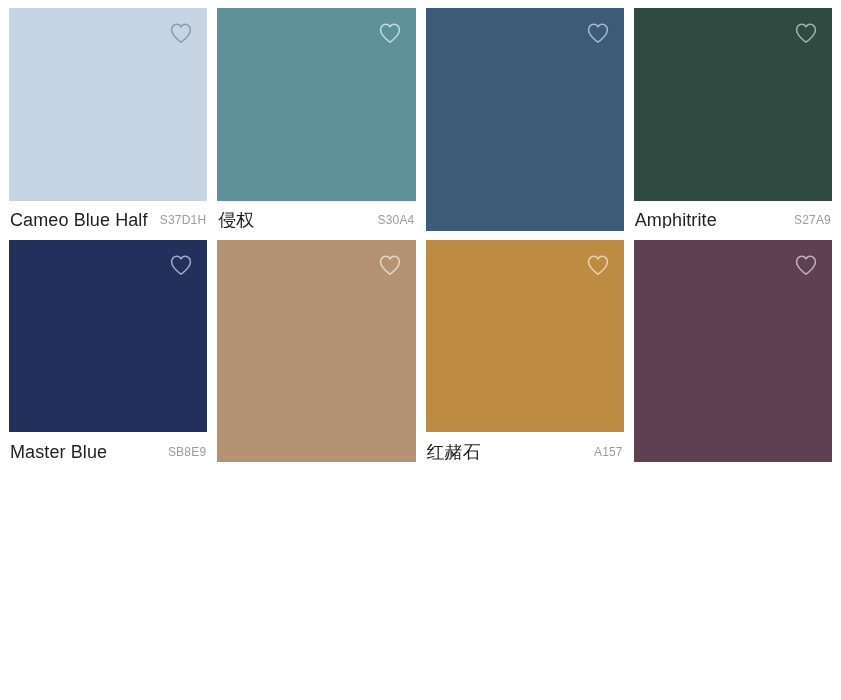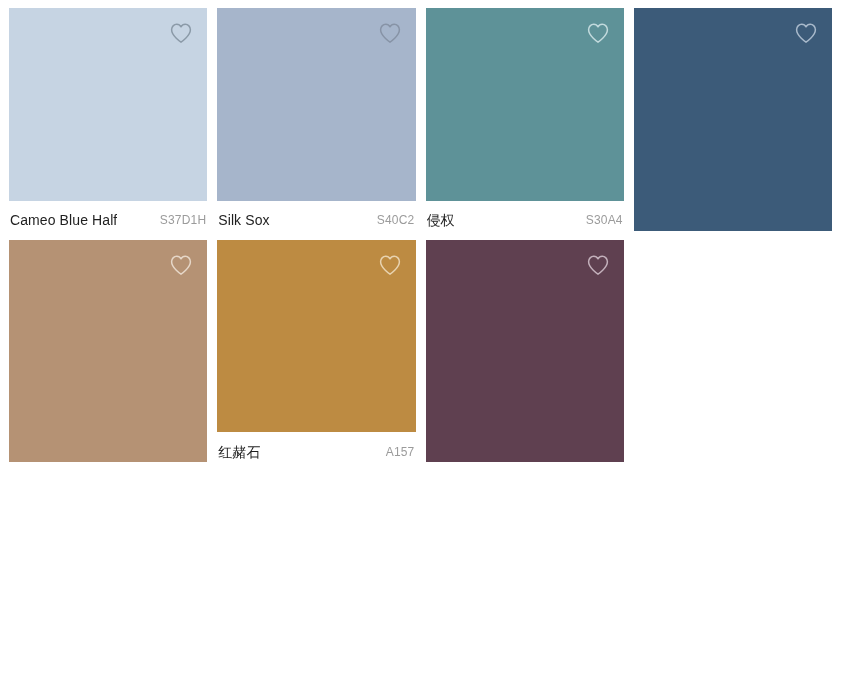--- a/index.html
+++ b/index.html
@@ -55,21 +55,21 @@
     height: 30px;
     display: flex;
     align-items: center;
     justify-content: space-between;
     padding: 9px 1px 0 1px;
     white-space: nowrap;
     overflow: hidden;
   }
 
   .swatch-name {
-    font-size: 14px;
+    font-size: 18px;
     line-height: 16px;
     color: #1f1f1f;
     letter-spacing: 0.1px;
     overflow: hidden;
     text-overflow: ellipsis;
     text-align: center;
   }
 
   .swatch-code {
     font-size: 12px;
@@ -91,52 +91,65 @@
             <path d="M13 22.2 C13 22.2 3.6 15.9 3.6 9.8 C3.6 6.7 5.9 4.3 8.8 4.3 C10.6 4.3 12.2 5.3 13 6.8 C13.8 5.3 15.4 4.3 17.2 4.3 C20.1 4.3 22.4 6.7 22.4 9.8 C22.4 15.9 13 22.2 13 22.2 Z" fill="none" stroke="#8b9aa8" stroke-width="1.5" stroke-linecap="round" stroke-linejoin="round"></path>
           </svg>
         </span>
       </div>
       <div class="swatch-meta">
         <span class="swatch-name">Cameo Blue Half</span>
         <span class="swatch-code">S37D1H</span>
       </div>
     </div>
     <div class="swatch-card">
-      <div class="swatch-color" style="background: rgb(166, 181, 203);">
-        <span class="fav-icon">
-          <svg viewBox="0 0 26 26" xmlns="http://www.w3.org/2000/svg">
-            <path d="M13 22.2 C13 22.2 3.6 15.9 3.6 9.8 C3.6 6.7 5.9 4.3 8.8 4.3 C10.6 4.3 12.2 5.3 13 6.8 C13.8 5.3 15.4 4.3 17.2 4.3 C20.1 4.3 22.4 6.7 22.4 9.8 C22.4 15.9 13 22.2 13 22.2 Z" fill="none" stroke="#8793a6" stroke-width="1.5" stroke-linecap="round" stroke-linejoin="round"></path>
-          </svg>
-        </span>
-      </div>
-      <div class="swatch-meta">
-        <span class="swatch-name">Silk Sox</span>
-        <span class="swatch-code">S40C2</span>
-      </div>
-    </div>
-    <div class="swatch-card">
       <div class="swatch-color" style="background: rgb(94, 146, 152);">
         <span class="fav-icon">
           <svg viewBox="0 0 26 26" xmlns="http://www.w3.org/2000/svg">
             <path d="M13 22.2 C13 22.2 3.6 15.9 3.6 9.8 C3.6 6.7 5.9 4.3 8.8 4.3 C10.6 4.3 12.2 5.3 13 6.8 C13.8 5.3 15.4 4.3 17.2 4.3 C20.1 4.3 22.4 6.7 22.4 9.8 C22.4 15.9 13 22.2 13 22.2 Z" fill="none" stroke="#c2dadd" stroke-width="1.5" stroke-linecap="round" stroke-linejoin="round"></path>
           </svg>
         </span>
       </div>
       <div class="swatch-meta">
         <span class="swatch-name">侵权</span>
         <span class="swatch-code">S30A4</span>
       </div>
     </div>
     <div class="swatch-card">
       <div class="swatch-color" style="background: rgb(60, 91, 121);">
         <span class="fav-icon">
           <svg viewBox="0 0 26 26" xmlns="http://www.w3.org/2000/svg">
             <path d="M13 22.2 C13 22.2 3.6 15.9 3.6 9.8 C3.6 6.7 5.9 4.3 8.8 4.3 C10.6 4.3 12.2 5.3 13 6.8 C13.8 5.3 15.4 4.3 17.2 4.3 C20.1 4.3 22.4 6.7 22.4 9.8 C22.4 15.9 13 22.2 13 22.2 Z" fill="none" stroke="#a8b9cb" stroke-width="1.5" stroke-linecap="round" stroke-linejoin="round"></path>
           </svg>
         </span>
+      </div>
+    </div>
+    <div class="swatch-card">
+      <div class="swatch-color" style="background: rgb(47, 74, 64);">
+        <span class="fav-icon">
+          <svg viewBox="0 0 26 26" xmlns="http://www.w3.org/2000/svg">
+            <path d="M13 22.2 C13 22.2 3.6 15.9 3.6 9.8 C3.6 6.7 5.9 4.3 8.8 4.3 C10.6 4.3 12.2 5.3 13 6.8 C13.8 5.3 15.4 4.3 17.2 4.3 C20.1 4.3 22.4 6.7 22.4 9.8 C22.4 15.9 13 22.2 13 22.2 Z" fill="none" stroke="#9fb4ab" stroke-width="1.5" stroke-linecap="round" stroke-linejoin="round"></path>
+          </svg>
+        </span>
+      </div>
+      <div class="swatch-meta">
+        <span class="swatch-name">Amphitrite</span>
+        <span class="swatch-code">S27A9</span>
+      </div>
+    </div>
+    <div class="swatch-card">
+      <div class="swatch-color" style="background: rgb(36, 48, 92);">
+        <span class="fav-icon">
+          <svg viewBox="0 0 26 26" xmlns="http://www.w3.org/2000/svg">
+            <path d="M13 22.2 C13 22.2 3.6 15.9 3.6 9.8 C3.6 6.7 5.9 4.3 8.8 4.3 C10.6 4.3 12.2 5.3 13 6.8 C13.8 5.3 15.4 4.3 17.2 4.3 C20.1 4.3 22.4 6.7 22.4 9.8 C22.4 15.9 13 22.2 13 22.2 Z" fill="none" stroke="#a3aac4" stroke-width="1.5" stroke-linecap="round" stroke-linejoin="round"></path>
+          </svg>
+        </span>
+      </div>
+      <div class="swatch-meta">
+        <span class="swatch-name">Master Blue</span>
+        <span class="swatch-code">SB8E9</span>
       </div>
     </div>
     <div class="swatch-card">
       <div class="swatch-color" style="background: rgb(181, 146, 116);">
         <span class="fav-icon">
           <svg viewBox="0 0 26 26" xmlns="http://www.w3.org/2000/svg">
             <path d="M13 22.2 C13 22.2 3.6 15.9 3.6 9.8 C3.6 6.7 5.9 4.3 8.8 4.3 C10.6 4.3 12.2 5.3 13 6.8 C13.8 5.3 15.4 4.3 17.2 4.3 C20.1 4.3 22.4 6.7 22.4 9.8 C22.4 15.9 13 22.2 13 22.2 Z" fill="none" stroke="#e6d7c8" stroke-width="1.5" stroke-linecap="round" stroke-linejoin="round"></path>
           </svg>
         </span>
       </div>

